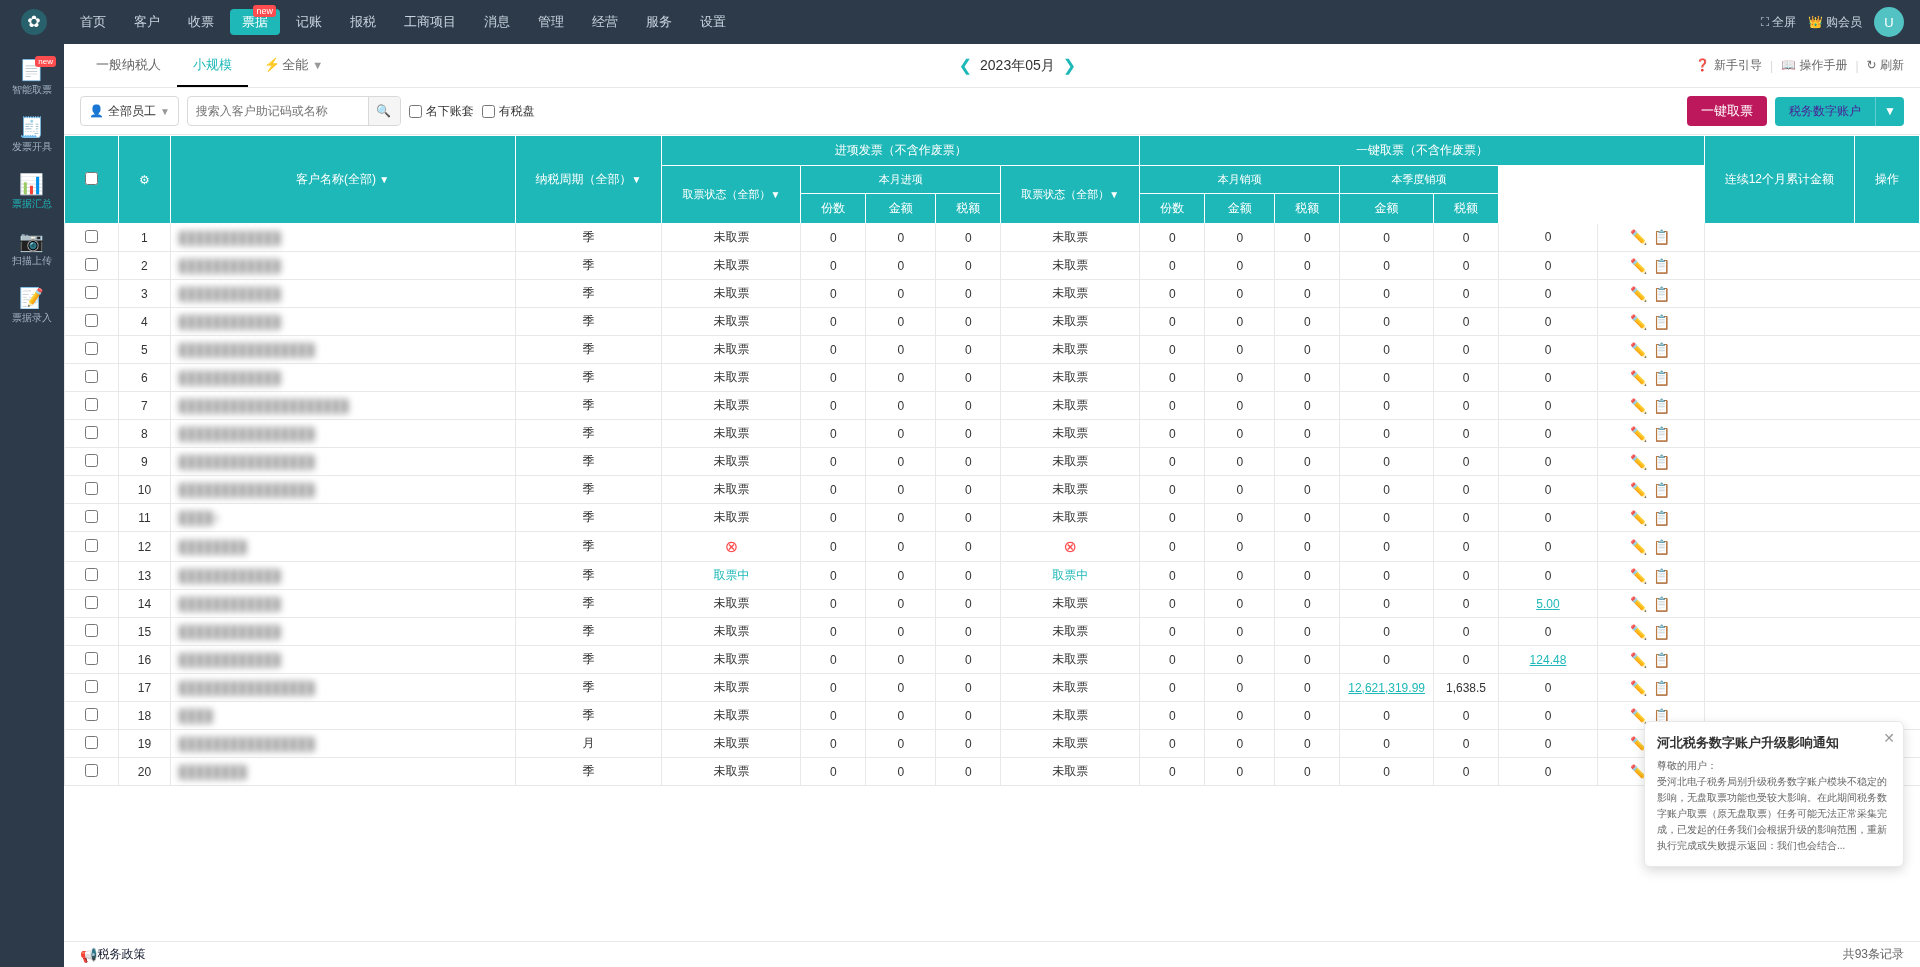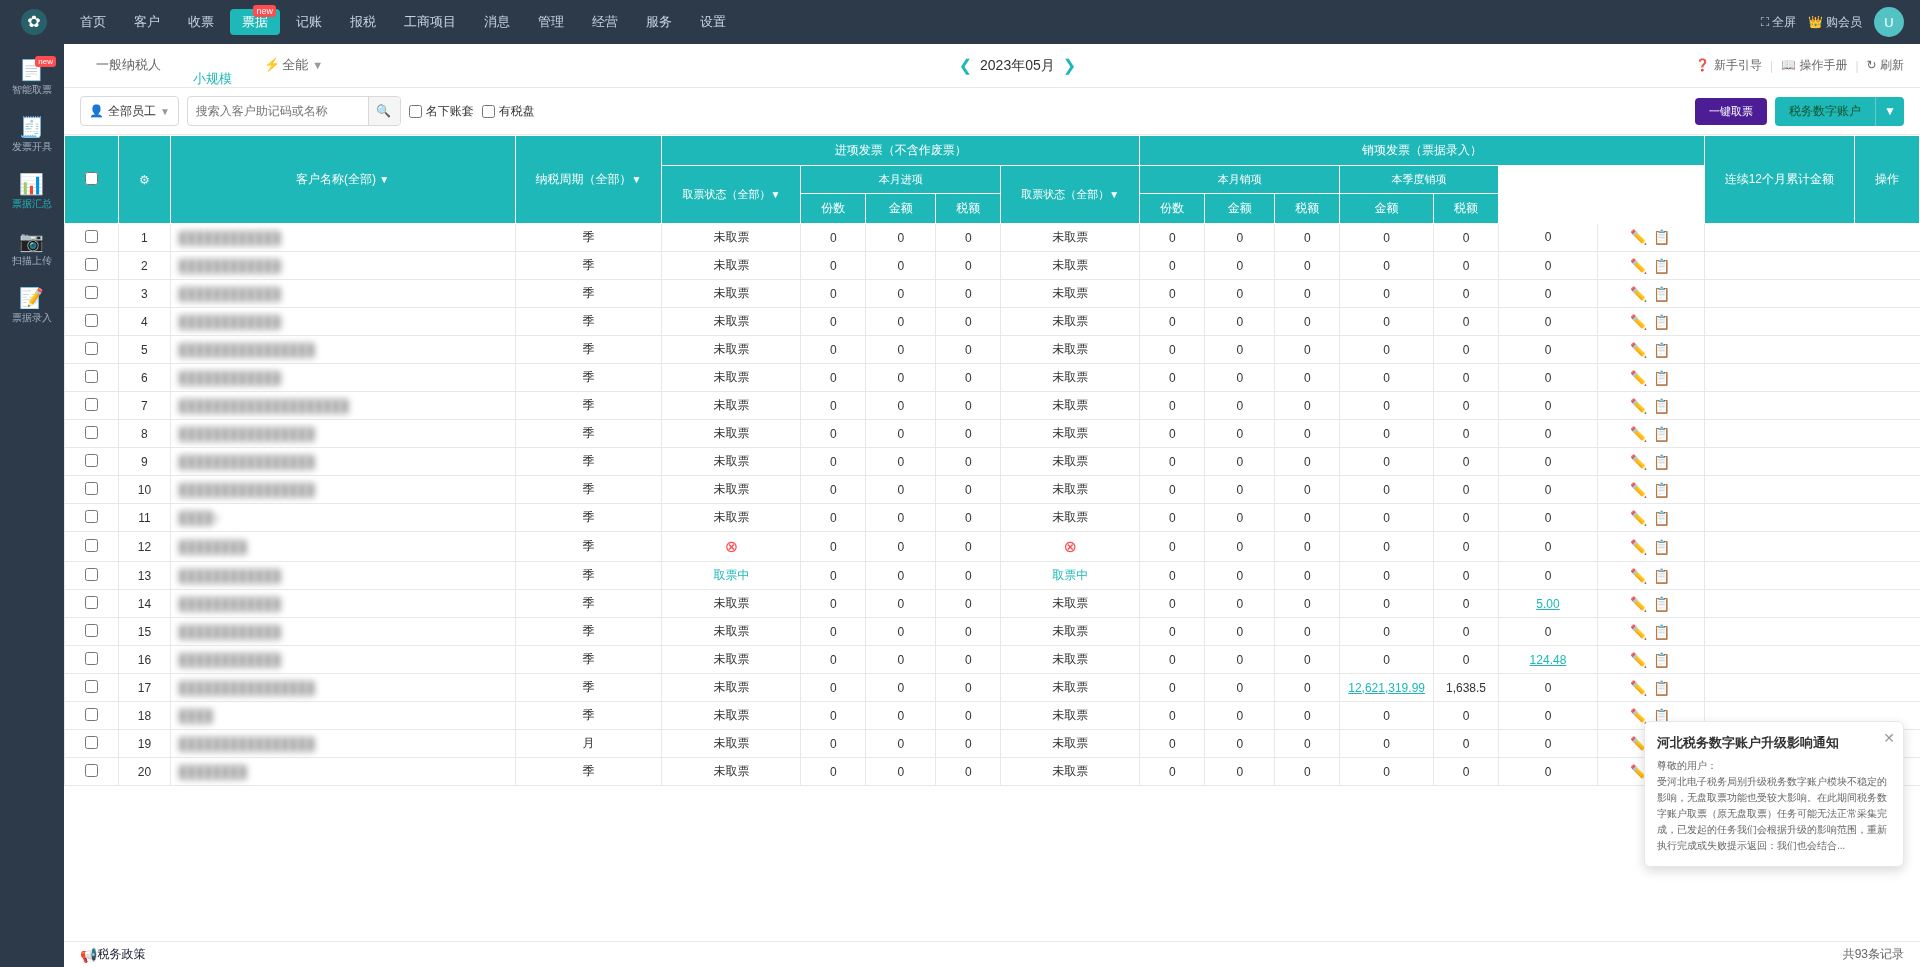--- a/index.html
+++ b/index.html
@@ -23,36 +23,36 @@
     .sidebar-item { display: flex; flex-direction: column; align-items: center; padding: 8px 4px; border-radius: 6px; cursor: pointer; width: 56px; color: #a0b0c0; font-size: 11px; gap: 3px; position: relative; }
     .sidebar-item.active { color: #1eb8b8; }
     .sidebar-item .new-badge-side { position: absolute; top: 4px; right: 4px; background: #ff4d4f; color: #fff; font-size: 8px; padding: 1px 3px; border-radius: 3px; }
     .sidebar-icon { font-size: 20px; line-height: 1; }
     .sidebar-label { font-size: 10px; text-align: center; }
 
     
     .main-content { flex: 1; display: flex; flex-direction: column; background: #f0f2f5; overflow: hidden; }
     .sub-tabs { display: flex; gap: 0; height: 100%; }
     .sub-tab { padding: 0 16px; display: flex; align-items: center; cursor: pointer; color: #666; font-size: 13px; border-bottom: 2px solid transparent; height: 100%; }
-    .sub-tab.active { color: #1eb8b8; border-bottom: 2px solid #404040; margin-top: 14px; }
+    .sub-tab.active { color: #1eb8b8; border-bottom: 2px solid #000000; }
     .sub-header-right { margin-left: auto; display: flex; align-items: center; gap: 8px; color: #666; font-size: 12px; }
     .month-nav { display: flex; align-items: center; gap: 8px; margin-left: auto; }
     .month-nav-btn { color: #1eb8b8; cursor: pointer; font-size: 16px; }
     .month-text { font-size: 14px; color: #333; font-weight: 500; }
 
     
     .toolbar { background: #fff; padding: 8px 16px; display: flex; align-items: center; gap: 8px; border-bottom: 1px solid #e8e8e8; }
     .filter-select { border: 1px solid #d9d9d9; border-radius: 4px; padding: 4px 8px; font-size: 12px; color: #333; background: #fff; display: flex; align-items: center; gap: 4px; cursor: pointer; height: 30px; }
     .search-box { display: flex; align-items: center; border: 1px solid #d9d9d9; border-radius: 4px; height: 30px; overflow: hidden; }
     .search-box input { border: none; outline: none; padding: 0 8px; font-size: 12px; width: 180px; }
     .search-box-btn { background: #f5f5f5; border-left: 1px solid #d9d9d9; height: 100%; padding: 0 8px; display: flex; align-items: center; cursor: pointer; }
     .checkbox-label { display: flex; align-items: center; gap: 4px; font-size: 12px; color: #333; cursor: pointer; }
     .toolbar-right { margin-left: auto; display: flex; align-items: center; gap: 8px; }
-    .btn-primary { background: #4c1d95; color: #fff; border: none; border-radius: 4px; padding: 6px 14px; font-size: 11px; cursor: pointer; white-space: nowrap; }
-    .btn-secondary { background: #1eb8b8; color: #14532d; border: none; border-radius: 4px; padding: 6px 14px; font-size: 12px; cursor: pointer; white-space: nowrap; }
+    .btn-primary { background: #be185d; color: #fff; border: none; border-radius: 4px; padding: 6px 14px; font-size: 13px; cursor: pointer; white-space: nowrap; }
+    .btn-secondary { background: #1eb8b8; color: #4c1d95; border: none; border-radius: 4px; padding: 6px 14px; font-size: 12px; cursor: pointer; white-space: nowrap; }
     .btn-dropdown { background: #1eb8b8; color: #fff; border: none; border-radius: 0 4px 4px 0; padding: 6px 8px; font-size: 12px; cursor: pointer; border-left: 1px solid rgba(255,255,255,0.3); }
     .btn-group { display: flex; }
     .btn-group .btn-secondary { border-radius: 4px 0 0 4px; }
 
     
     .table-container { flex: 1; overflow: auto; padding: 0; background: #fff; margin: 0; }
     table { width: 100%; border-collapse: collapse; font-size: 12px; }
     thead tr th { background: #1eb8b8; color: #fff; padding: 6px 20px; text-align: center; border: 1px solid rgba(255,255,255,0.2); font-weight: normal; white-space: nowrap; position: sticky; top: 0; z-index: 2; }
     thead tr:first-child th { font-size: 12px; }
     thead tr:nth-child(2) th { font-size: 11px; }
@@ -211,21 +211,21 @@
           <tr>
             <th rowspan="3" style="width:30px"><input type="checkbox" style=""></th>
             <th rowspan="3" style="width:24px">
               <span>⚙</span>
             </th>
             <th rowspan="3" style="min-width:160px; text-align:center">
               客户名称(全部) <span style="font-size:10px">▼</span>
             </th>
             <th rowspan="3" style="width:80px">纳税周期（全部）<span style="font-size:10px">▼</span></th>
             <th colspan="5" style="background:#1eb8b8">进项发票（不含作废票）</th>
-            <th colspan="8" style="background:#1eb8b8">销项发票（票据录入）</th>
+            <th colspan="8" style="background:#1eb8b8">一键取票（不含作废票）</th>
             <th rowspan="3" style="width:100px">连续12个月累计金额</th>
             <th rowspan="3" style="width:60px">操作</th>
           </tr>
           <tr>
             <th rowspan="2" style="width:70px">取票状态（全部）<span style="font-size:10px">▼</span></th>
             <th colspan="3">本月进项</th>
             <th rowspan="2" style="width:70px">取票状态（全部）<span style="font-size:10px">▼</span></th>
             <th colspan="3">本月销项</th>
             <th colspan="2">本季度销项</th>
           </tr>

